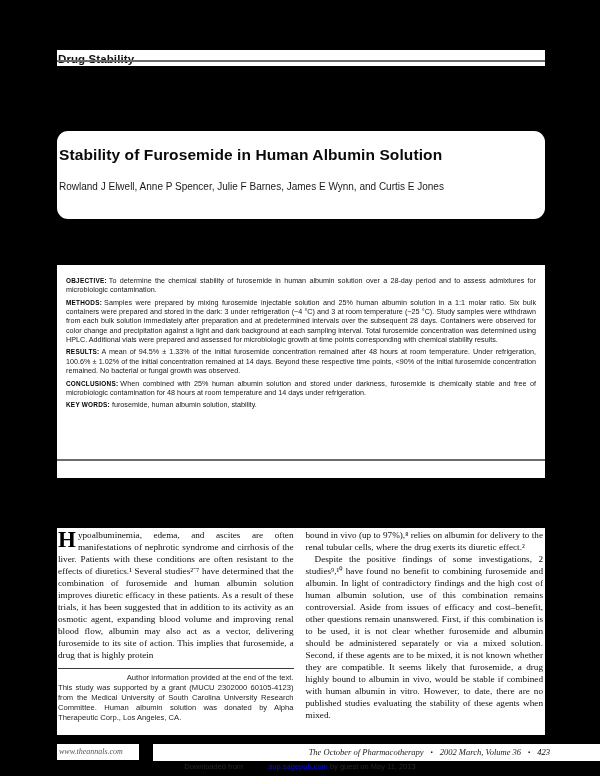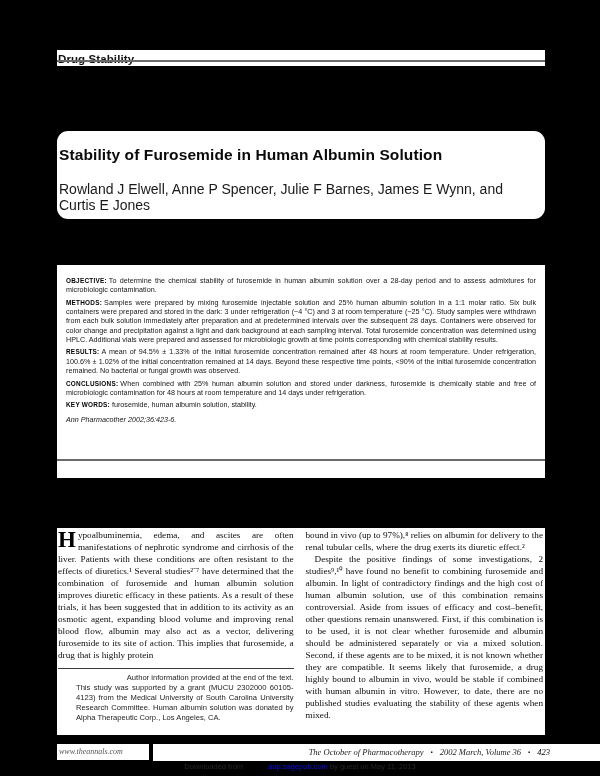--- a/index.html
+++ b/index.html
@@ -28,21 +28,21 @@
     position: absolute; left: 0; right: 0; bottom: 4px;
     height: 2px; background: #6b6b6b;
   }
   
   .title-band { top: 131px; height: 88px; padding: 15px 6px 0 2px; border-radius: 11px; }
   .article-title {
     font-size: 15.5px; font-weight: bold; color: #0a0a0a;
     letter-spacing: 0.1px; margin: 0;
   }
   .authors {
-    font-size: 14px; color: #1a1a1a; margin-top: 17px;
+    font-size: 10px; color: #1a1a1a; margin-top: 17px;
   }
   
   .abstract-band { top: 265px; height: 213px; padding: 11px 9px 0 9px; }
   .abs-section {
     font-size: 7.2px; line-height: 9.2px; color: #161616;
     text-align: justify; margin: 0 0 3.5px 0;
   }
   .abs-label {
     font-weight: bold; font-size: 6.4px; letter-spacing: 0.25px; color: #000;
     padding-right: 2px;
@@ -69,25 +69,25 @@
   .indent { text-indent: 9px; }
   .footnote-rule {
     height: 1px; background: #3a3a3a;
     margin: 7px 0 4px 0; width: 100%;
   }
   .footnote {
     font-family: "Liberation Sans", sans-serif;
     font-size: 7.6px; line-height: 10px; color: #1d1d1d;
     text-align: right; margin: 0 0 2px 0;
   }
-  .footnote.justified { text-align: justify; padding-left: 18px; }
+  .footnote.justified { text-align: justify; }
   
   .footer-left {
     position: absolute; left: 57px; top: 744px; height: 16px;
-    width: 92px; background: #fff; box-sizing: border-box;
+    width: 82px; background: #fff; box-sizing: border-box;
     font-family: "Liberation Serif", serif; font-style: italic;
     font-size: 8px; color: #555;
     padding: 3px 0 8px 2px; white-space: nowrap; overflow: hidden;
   }
   .footer-right {
     position: absolute; left: 153px; right: 0; top: 744px; height: 17px;
     background: #fff; box-sizing: border-box;
     font-family: "Liberation Serif", serif; font-style: italic;
     font-size: 8.5px; color: #222;
     text-align: right; padding: 3px 50px 0 0; white-space: nowrap; overflow: hidden;
@@ -119,21 +119,20 @@
   <h1 class="article-title">Stability of Furosemide in Human Albumin Solution</h1>
   <div class="authors">Rowland J Elwell, Anne P Spencer, Julie F Barnes, James E Wynn, and Curtis E Jones</div>
 </div>
 
 <div class="band abstract-band">
   <p class="abs-section"><span class="abs-label">OBJECTIVE:</span><span>To determine the chemical stability of furosemide in human albumin solution over a 28-day period and to assess admixtures for microbiologic contamination.</span></p>
   <p class="abs-section"><span class="abs-label">METHODS:</span><span>Samples were prepared by mixing furosemide injectable solution and 25% human albumin solution in a 1:1 molar ratio. Six bulk containers were prepared and stored in the dark: 3 under refrigeration (~4 °C) and 3 at room temperature (~25 °C). Study samples were withdrawn from each bulk solution immediately after preparation and at predetermined intervals over the subsequent 28 days. Containers were observed for color change and precipitation against a light and dark background at each sampling interval. Total furosemide concentration was determined using HPLC. Additional vials were prepared and assessed for microbiologic growth at time points corresponding with chemical stability results.</span></p>
   <p class="abs-section"><span class="abs-label">RESULTS:</span><span>A mean of 94.5% ± 1.33% of the initial furosemide concentration remained after 48 hours at room temperature. Under refrigeration, 100.6% ± 1.02% of the initial concentration remained at 14 days. Beyond these respective time points, &lt;90% of the initial furosemide concentration remained. No bacterial or fungal growth was observed.</span></p>
   <p class="abs-section"><span class="abs-label">CONCLUSIONS:</span><span>When combined with 25% human albumin solution and stored under darkness, furosemide is chemically stable and free of microbiologic contamination for 48 hours at room temperature and 14 days under refrigeration.</span></p>
   <p class="abs-section"><span class="abs-label">KEY WORDS:</span><span>furosemide, human albumin solution, stability.</span></p>
-  <p class="abs-citation">Ann Pharmacother 2002;36:423-6.</p>
   <div class="abstract-rule"></div>
 </div>
 
 <div class="band body-band">
   <div class="cols">
     <div class="col col-left">
       <p><span class="dropcap">H</span><span>ypoalbuminemia, edema, and ascites are often manifestations of nephrotic syndrome and cirrhosis of the liver. Patients with these conditions are often resistant to the effects of diuretics.¹ Several studies²⁻⁷ have determined that the combination of furosemide and human albumin solution improves diuretic efficacy in these patients. As a result of these trials, it has been suggested that in addition to its activity as an osmotic agent, expanding blood volume and improving renal blood flow, albumin may also act as a vector, delivering furosemide to its site of action. This implies that furosemide, a drug that is highly protein</span></p>
       <div class="footnote-rule"></div>
       <p class="footnote">Author information provided at the end of the text.</p>
       <p class="footnote justified">This study was supported by a grant (MUCU 2302000 60105-4123) from the Medical University of South Carolina University Research Committee. Human albumin solution was donated by Alpha Therapeutic Corp., Los Angeles, CA.</p>

